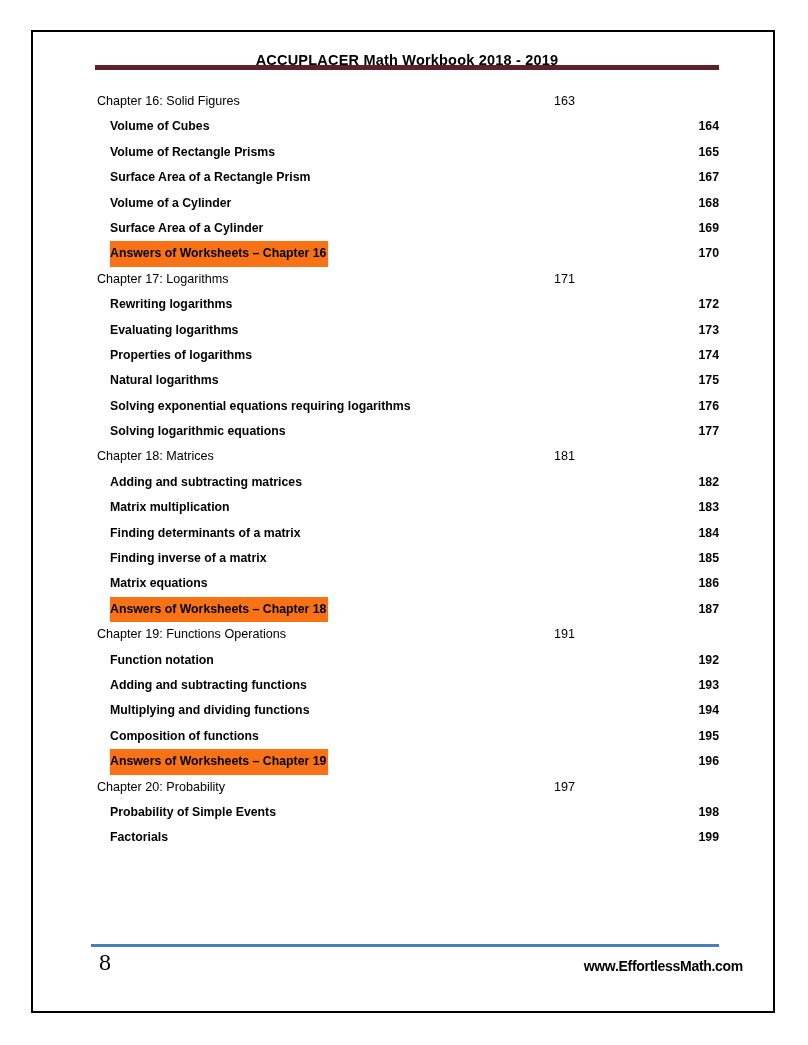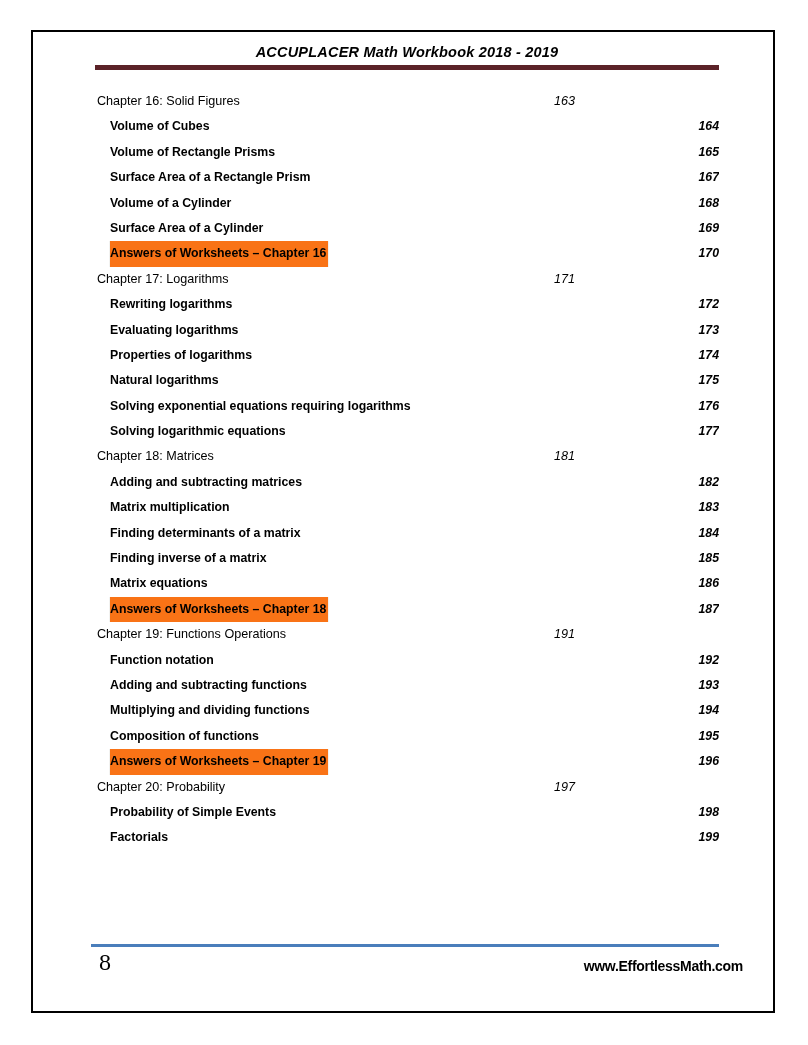--- a/index.html
+++ b/index.html
@@ -33,25 +33,24 @@
     left: 0;
     top: 0;
     right: 0;
     bottom: 0;
   }
 
   
   .running-header {
     position: absolute;
     left: 62px;
-    top: 12px;
+    top: 20px;
     width: 624px;
     text-align: center;
     font-weight: bold;
-    font-style: italic;
     font-size: 14.5px;
     letter-spacing: 0.2px;
     color: #000000;
     white-space: nowrap;
   }
 
   .header-rule {
     position: absolute;
     left: 62px;
     top: 33px;
@@ -121,21 +120,20 @@
     left: 0;
     top: 0;
     white-space: nowrap;
     letter-spacing: 0.45px;
   }
 
   .toc-page {
     flex: 0 0 auto;
     padding-left: 0px;
     text-align: right;
-    font-style: italic;
   }
 
   
   .level-chapter .toc-line {
     width: 478px;
   }
   .level-chapter .toc-dots::before {
     letter-spacing: 0.3px;
   }
   .level-sub .toc-line {

